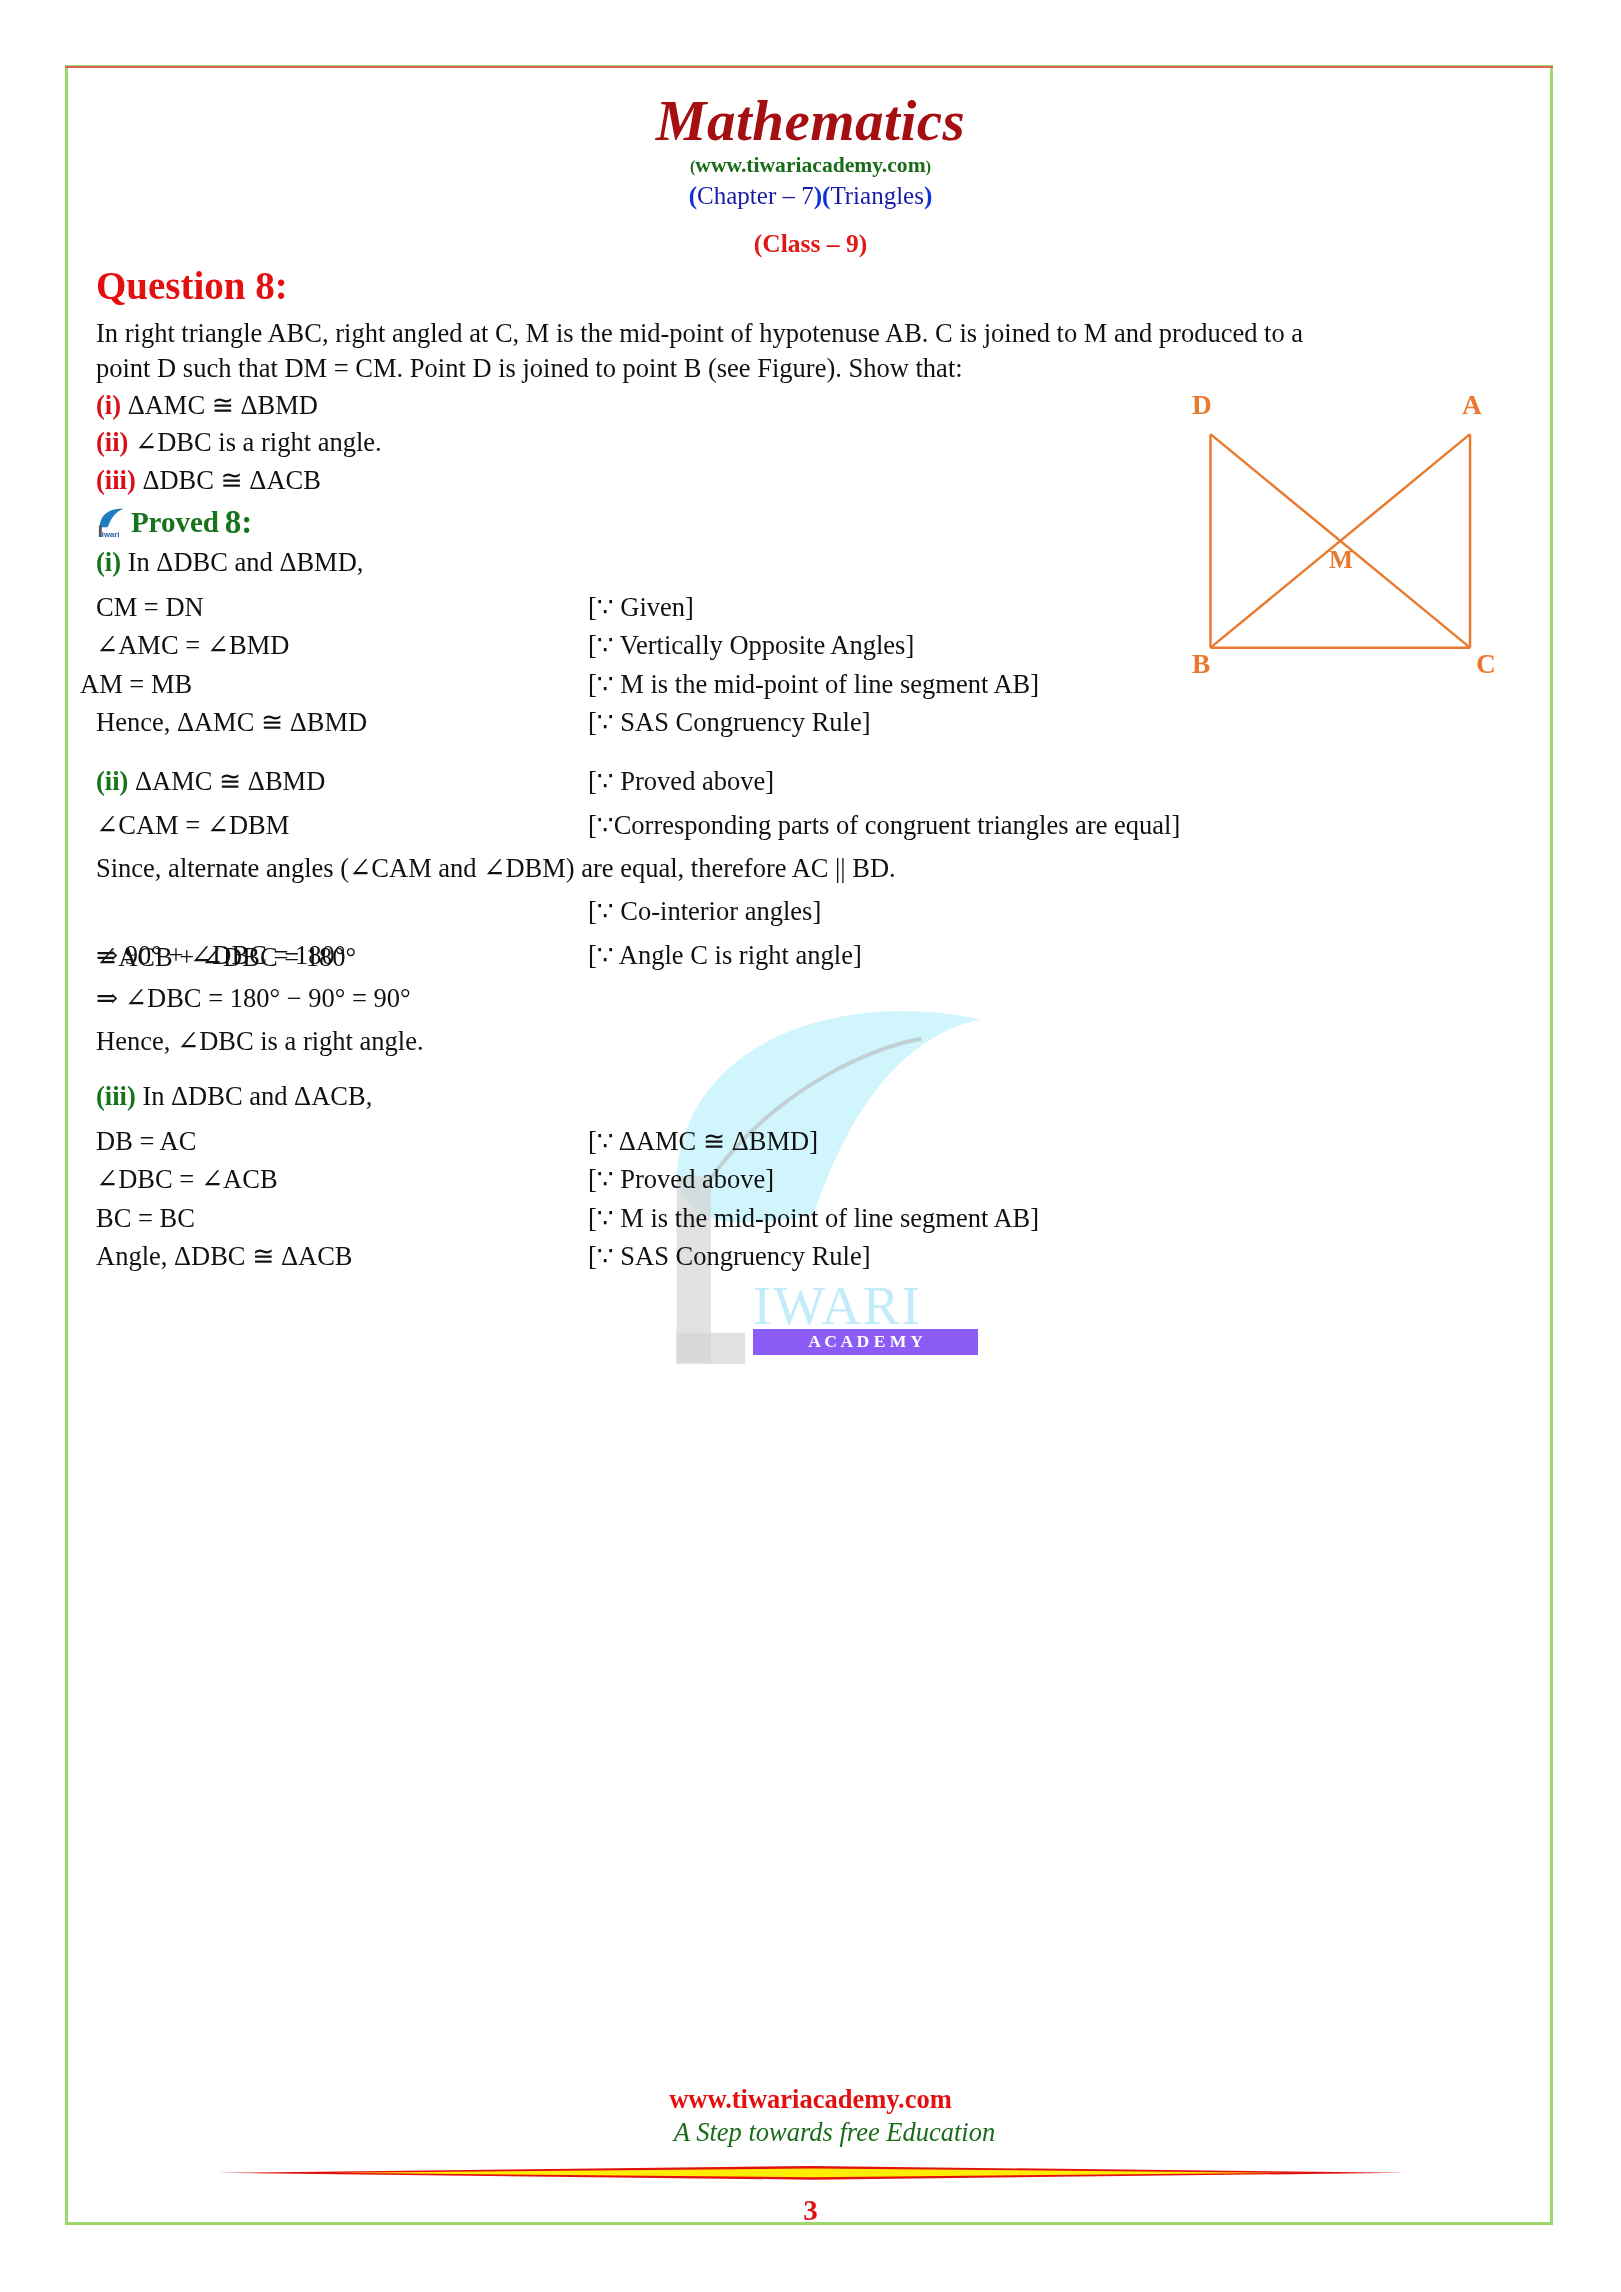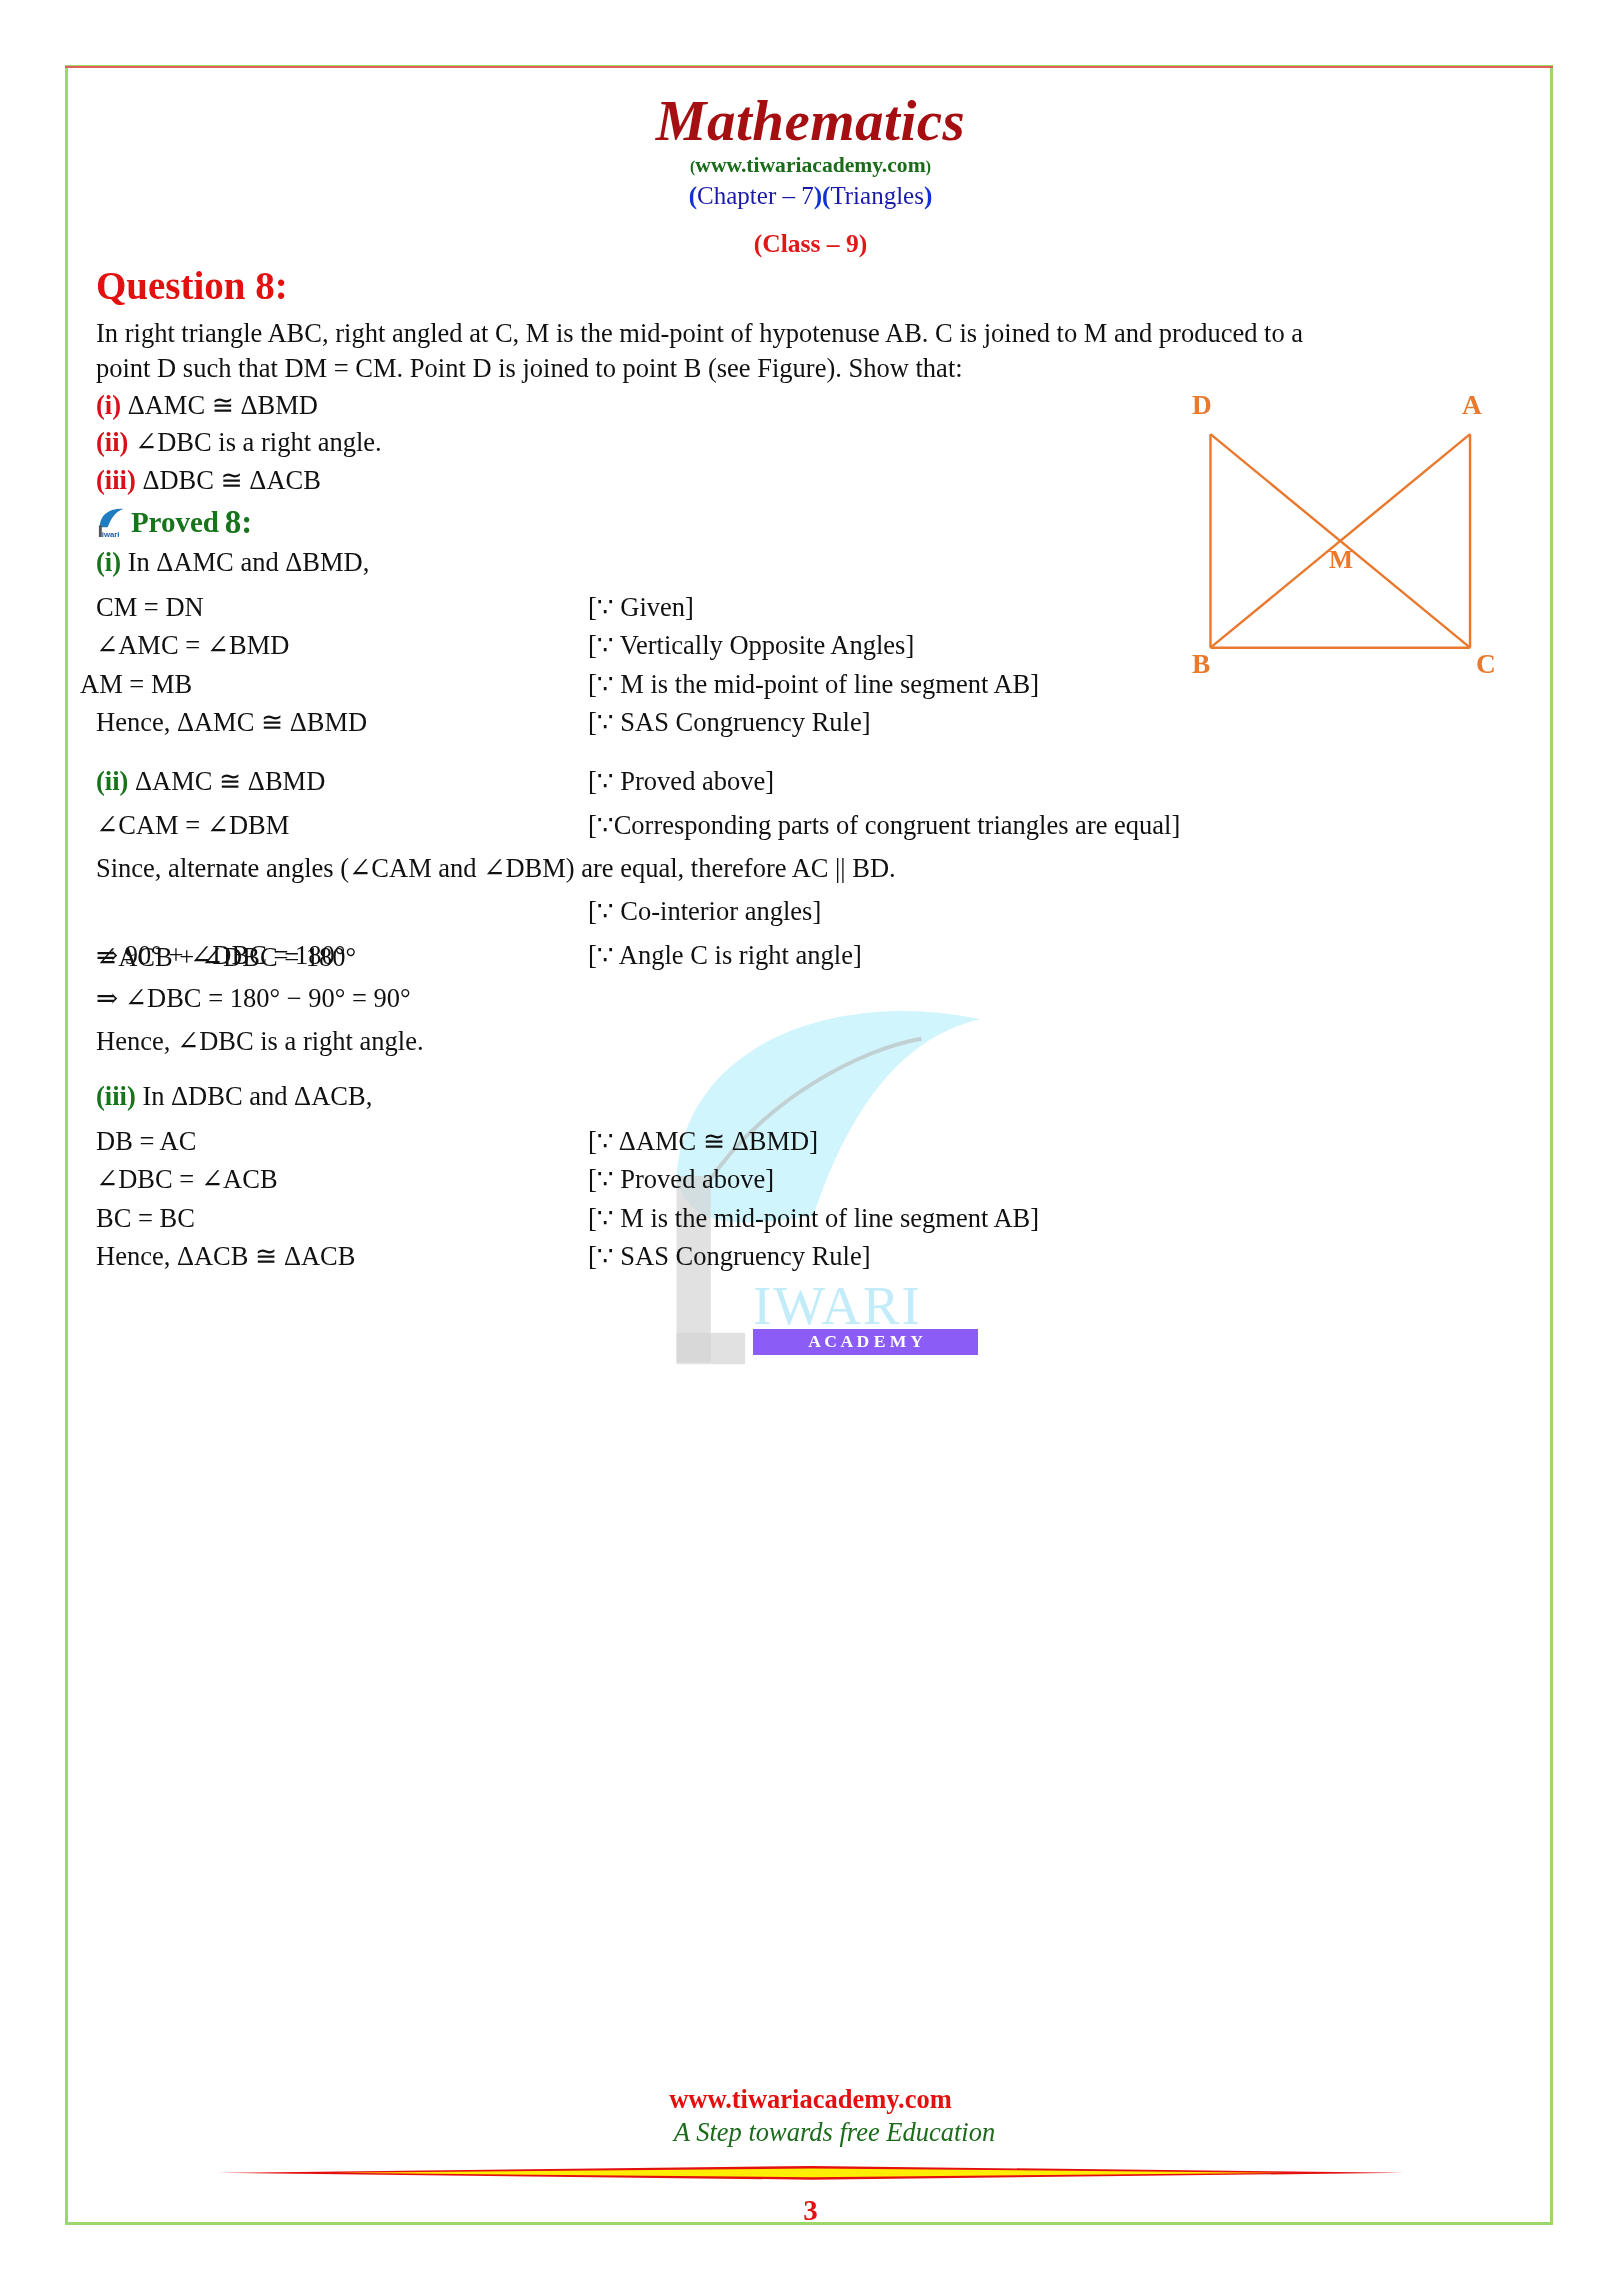--- a/index.html
+++ b/index.html
@@ -97,21 +97,21 @@
       <path d="M4 22 C 4 8, 16 2, 28 3 C 20 6, 16 12, 12 22 Z" fill="#1e7cc0"></path>
       <rect x="3" y="20" width="3" height="12" fill="#555"></rect>
       <text x="6" y="32" font-size="8" fill="#1e5fa8" font-family="Liberation Sans, sans-serif">iwari</text>
     </svg>
   </span>
   <span>Proved</span>
     <span class="num">8:</span>
 </div>
 
 <div class="txt" style="left:96px; top:545px;">
-  <span class="green">(i)</span> <span>In ΔAMC and ΔBMD,</span>
+  <span class="green">(i)</span> <span>In ΔDBC and ΔBMD,</span>
 </div>
 <div class="txt" style="left:96px; top:590px;">CM = DN</div>
 <div class="reason" style="top:590px;">[∵ Given]</div>
 <div class="txt" style="left:96px; top:628px;">∠AMC = ∠BMD</div>
 <div class="reason" style="top:628px;">[∵ Vertically Opposite Angles]</div>
 <div class="txt" style="left:80px; top:667px;">AM = MB</div>
 <div class="reason" style="top:667px;">[∵ M is the mid-point of line segment AB]</div>
 <div class="txt" style="left:96px; top:705px;">Hence, ΔAMC ≅ ΔBMD</div>
 <div class="reason" style="top:705px;">[∵ SAS Congruency Rule]</div>
 
@@ -131,21 +131,21 @@
 
 <div class="txt" style="left:96px; top:1079px;">
   <span class="green">(iii)</span> <span>In ΔDBC and ΔACB,</span>
 </div>
 <div class="txt" style="left:96px; top:1124px;">DB = AC</div>
 <div class="reason" style="top:1124px;">[∵ ΔAMC ≅ ΔBMD]</div>
 <div class="txt" style="left:96px; top:1162px;">∠DBC = ∠ACB</div>
 <div class="reason" style="top:1162px;">[∵ Proved above]</div>
 <div class="txt" style="left:96px; top:1201px;">BC = BC</div>
 <div class="reason" style="top:1201px;">[∵ M is the mid-point of line segment AB]</div>
-<div class="txt" style="left:96px; top:1239px;">Hence, ΔACB ≅ ΔACB</div>
+<div class="txt" style="left:96px; top:1239px;">Angle, ΔDBC ≅ ΔACB</div>
 <div class="reason" style="top:1239px;">[∵ SAS Congruency Rule]</div>
 
 <div class="foot-site">www.tiwariacademy.com</div>
 <div class="foot-tag">A Step towards free Education</div>
 <div class="foot-bar">
   <svg width="1186" height="13.7" viewBox="0 0 1210 14" preserveAspectRatio="none">
     <polygon points="0,7 605,0 1210,7 605,14" fill="#e31010"></polygon>
     <polygon points="120,7 605,2.5 1090,7 605,11.5" fill="#ffee00"></polygon>
   </svg>
 </div>

